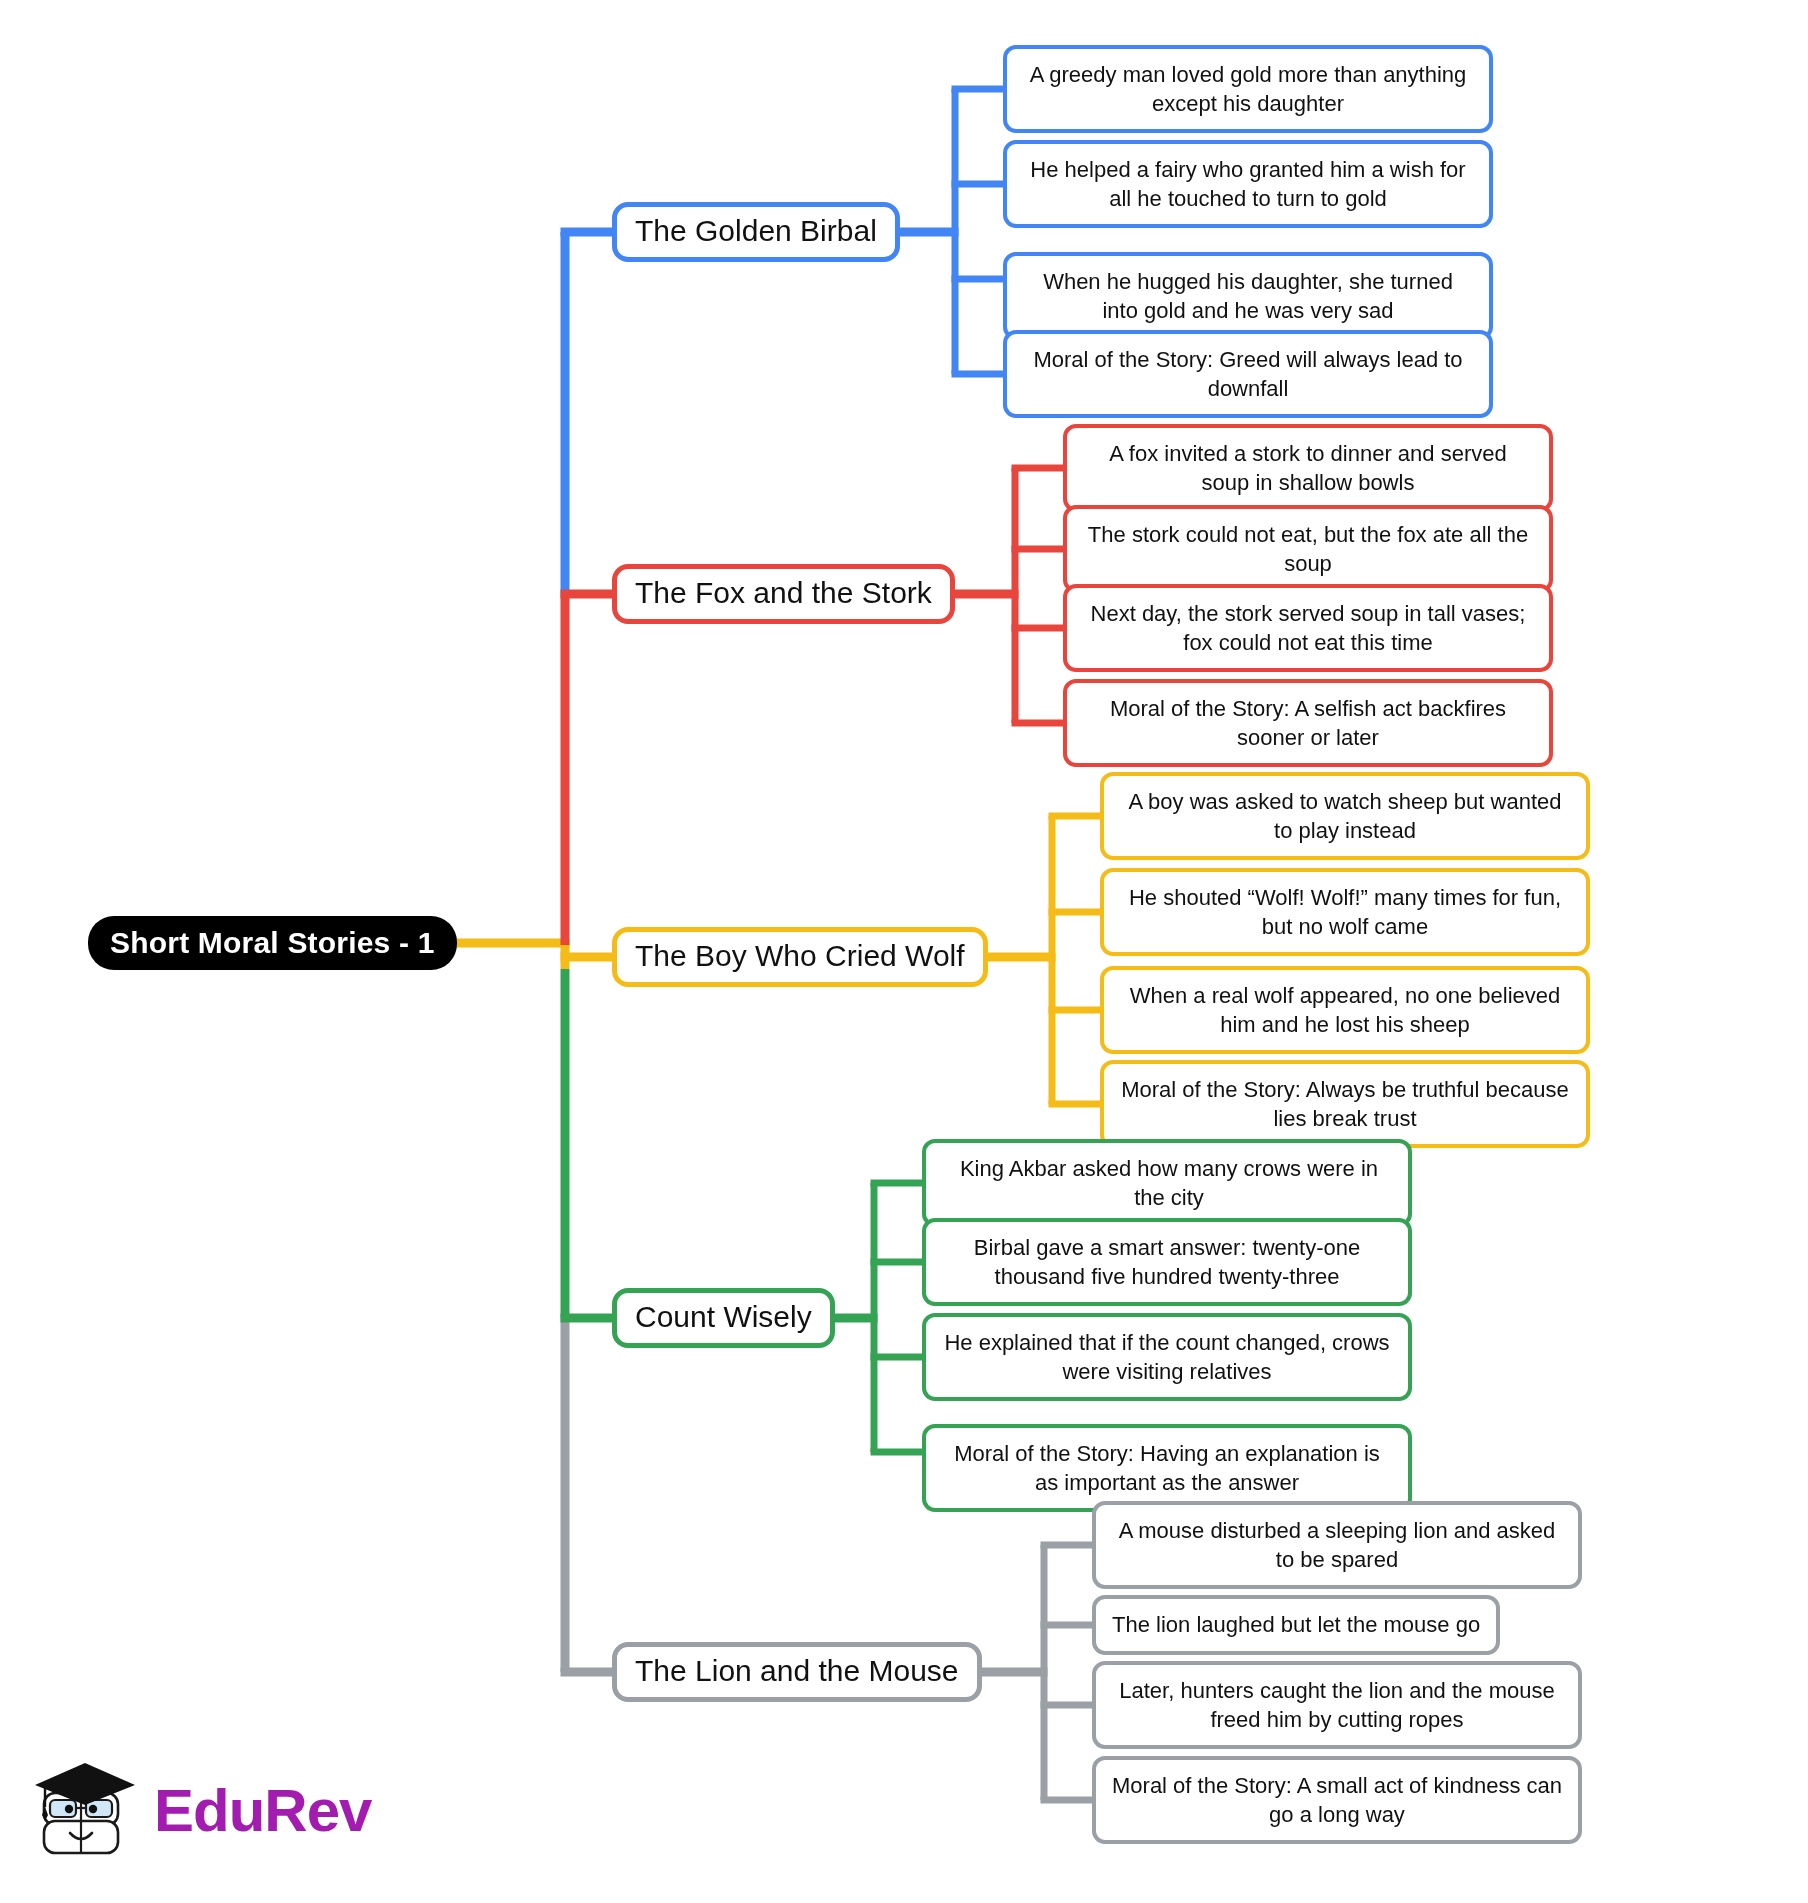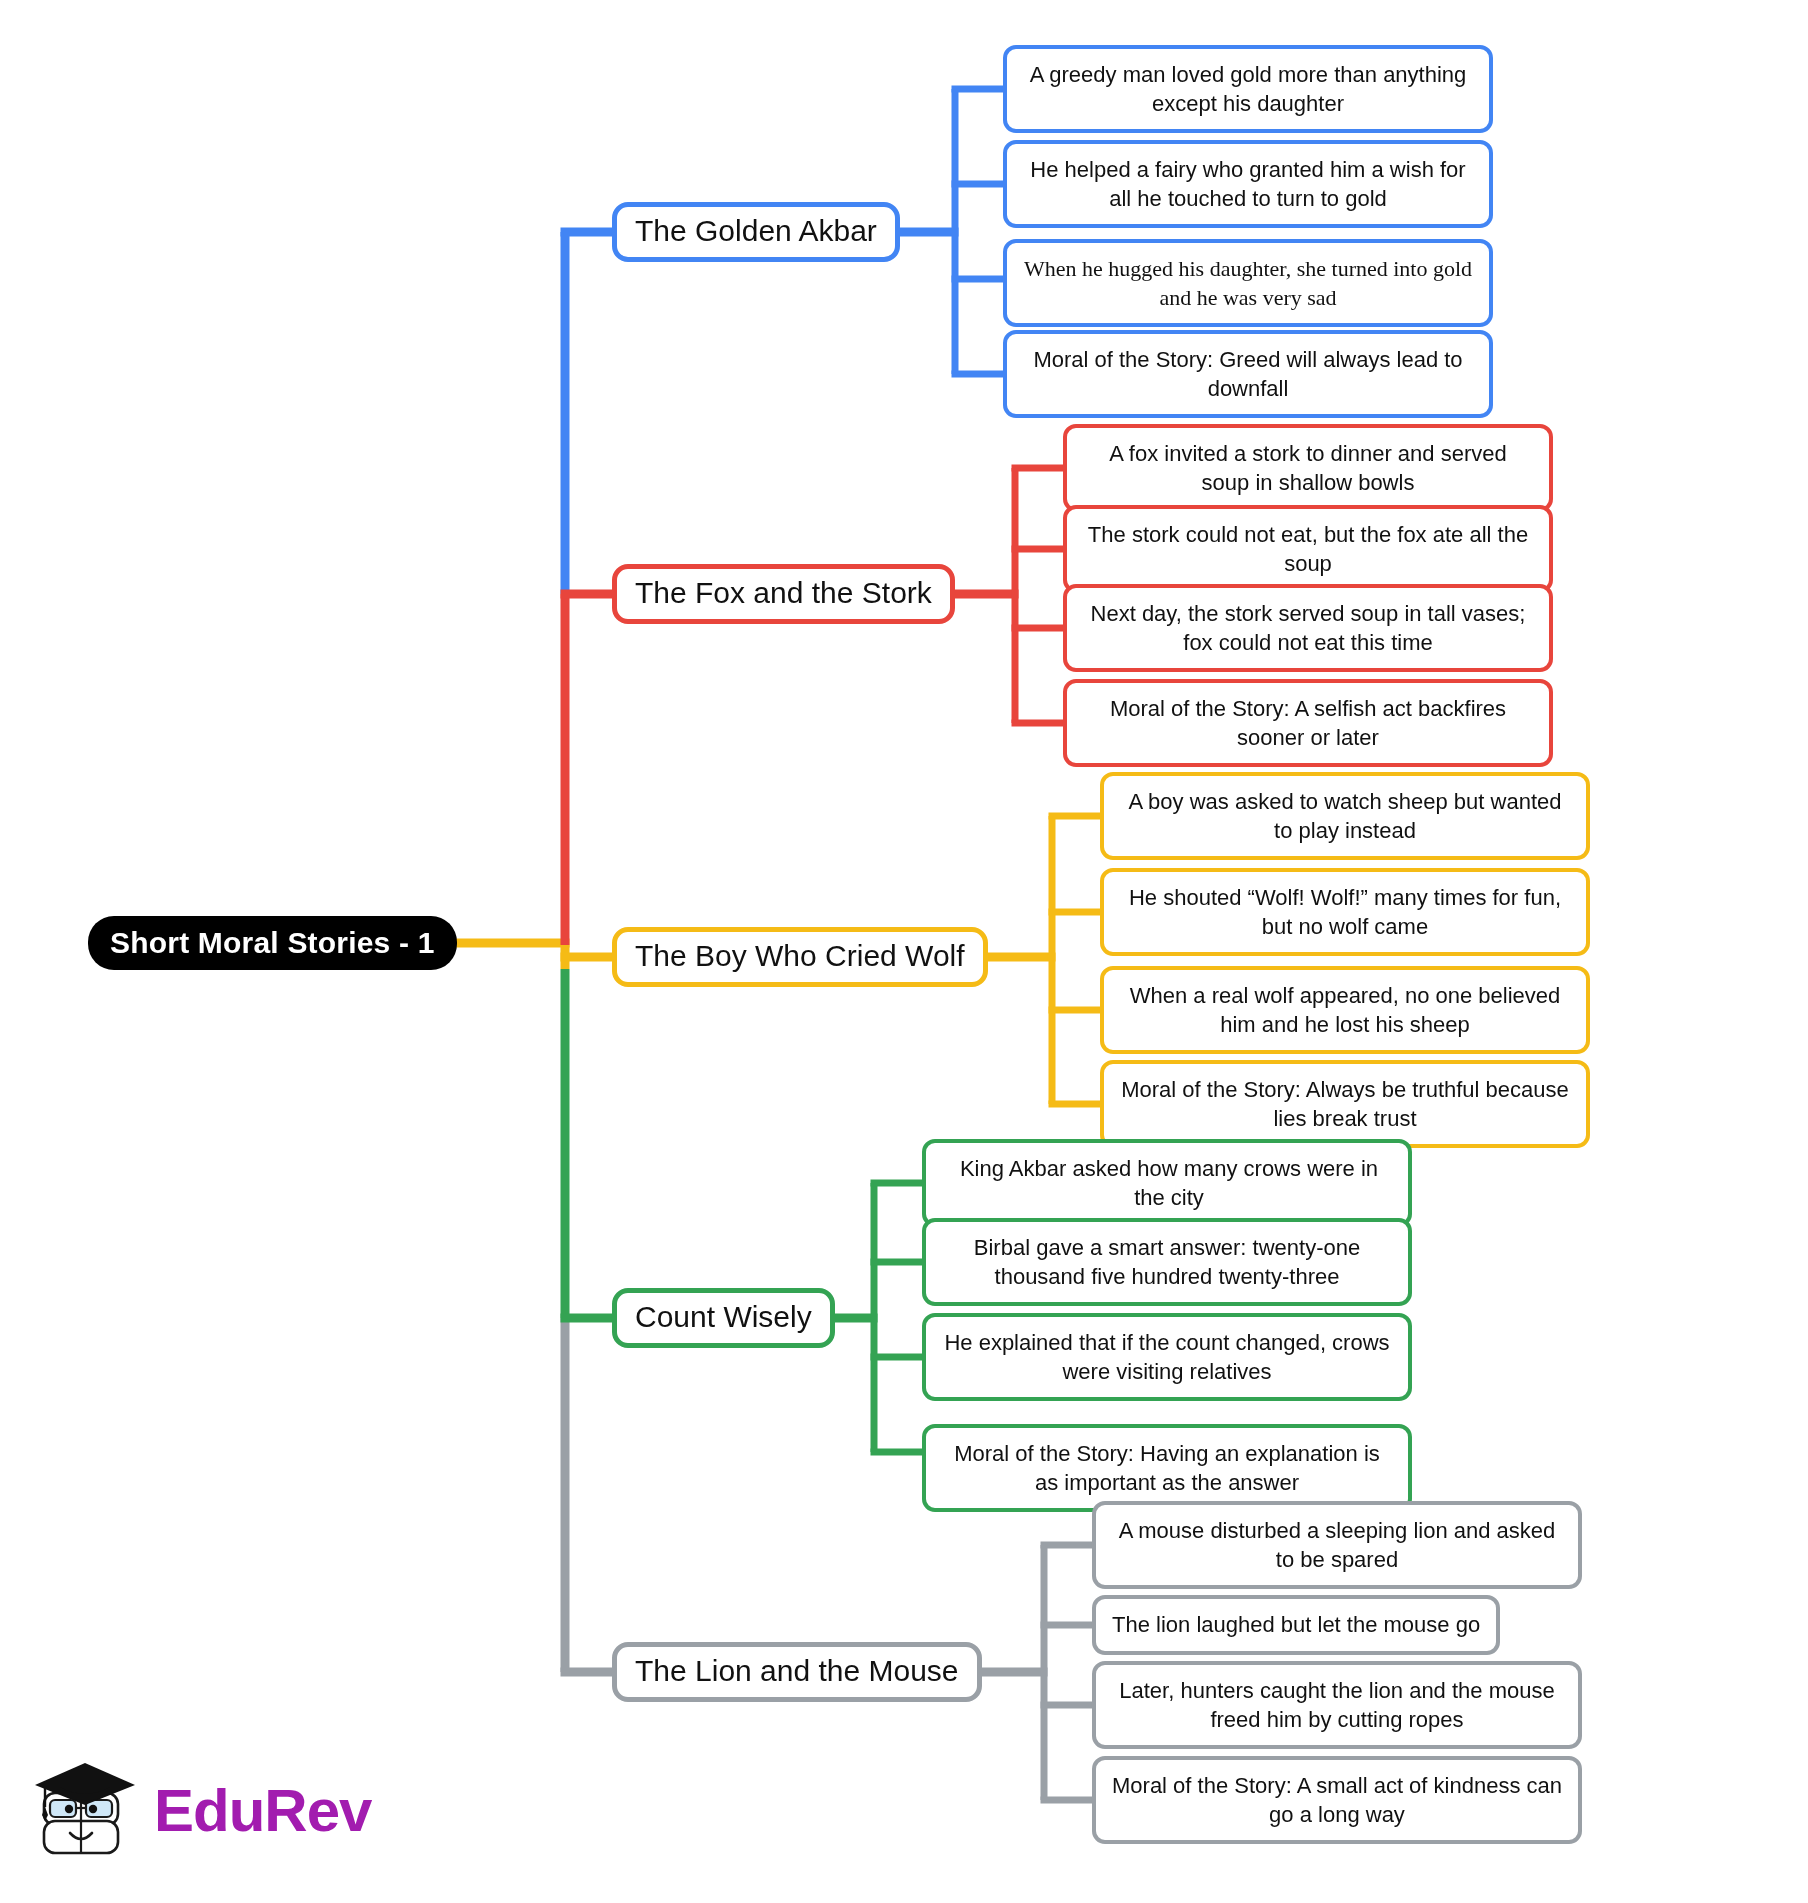--- a/index.html
+++ b/index.html
@@ -132,24 +132,24 @@
       <line x1="870.5" y1="1357" x2="926" y2="1357" stroke="#34A353" stroke-width="7" stroke-linecap="butt"></line>
       <line x1="870.5" y1="1452" x2="926" y2="1452" stroke="#34A353" stroke-width="7" stroke-linecap="butt"></line>
       <line x1="977.5625" y1="1672" x2="1047.5" y2="1672" stroke="#9AA0A6" stroke-width="9" stroke-linecap="butt"></line>
       <line x1="1044" y1="1545" x2="1044" y2="1800" stroke="#9AA0A6" stroke-width="7" stroke-linecap="butt"></line>
       <line x1="1040.5" y1="1545" x2="1096" y2="1545" stroke="#9AA0A6" stroke-width="7" stroke-linecap="butt"></line>
       <line x1="1040.5" y1="1625" x2="1096" y2="1625" stroke="#9AA0A6" stroke-width="7" stroke-linecap="butt"></line>
       <line x1="1040.5" y1="1705" x2="1096" y2="1705" stroke="#9AA0A6" stroke-width="7" stroke-linecap="butt"></line>
       <line x1="1040.5" y1="1800" x2="1096" y2="1800" stroke="#9AA0A6" stroke-width="7" stroke-linecap="butt"></line>
     </svg>
 <div class="node root-node" style="left: 88px; top: 916px;">Short Moral Stories - 1</div>
-    <div class="node branch-node" style="border-color: rgb(66, 133, 244); left: 612px; top: 201.75px;">The Golden Akbar</div>
+    <div class="node branch-node" style="border-color: rgb(66, 133, 244); left: 612px; top: 201.75px;">The Golden Birbal</div>
     <div class="node leaf-node" style="border-color: rgb(66, 133, 244); left: 1003px; top: 44.9688px; max-width: 490px;">A greedy man loved gold more than anything except his daughter</div>
     <div class="node leaf-node" style="border-color: rgb(66, 133, 244); left: 1003px; top: 139.969px; max-width: 490px;">He helped a fairy who granted him a wish for all he touched to turn to gold</div>
-    <div class="node leaf-node" style="border-color: rgb(66, 133, 244); left: 1003px; top: 239px; max-width: 490px; font-family: Liberation Serif, serif;">When he hugged his daughter, she turned into gold and he was very sad</div>
+    <div class="node leaf-node" style="border-color: rgb(66, 133, 244); left: 1003px; top: 252px; max-width: 490px;">When he hugged his daughter, she turned into gold and he was very sad</div>
     <div class="node leaf-node" style="border-color: rgb(66, 133, 244); left: 1003px; top: 329.969px; max-width: 490px;">Moral of the Story: Greed will always lead to downfall</div>
     <div class="node branch-node" style="border-color: rgb(232, 69, 60); left: 612px; top: 563.75px;">The Fox and the Stork</div>
     <div class="node leaf-node" style="border-color: rgb(232, 69, 60); left: 1063px; top: 423.969px; max-width: 490px;">A fox invited a stork to dinner and served soup in shallow bowls</div>
     <div class="node leaf-node" style="border-color: rgb(232, 69, 60); left: 1063px; top: 504.969px; max-width: 490px;">The stork could not eat, but the fox ate all the soup</div>
     <div class="node leaf-node" style="border-color: rgb(232, 69, 60); left: 1063px; top: 583.969px; max-width: 490px;">Next day, the stork served soup in tall vases; fox could not eat this time</div>
     <div class="node leaf-node" style="border-color: rgb(232, 69, 60); left: 1063px; top: 678.969px; max-width: 490px;">Moral of the Story: A selfish act backfires sooner or later</div>
     <div class="node branch-node" style="border-color: rgb(245, 187, 22); left: 612px; top: 926.75px;">The Boy Who Cried Wolf</div>
     <div class="node leaf-node" style="border-color: rgb(245, 187, 22); left: 1100px; top: 771.969px; max-width: 490px;">A boy was asked to watch sheep but wanted to play instead</div>
     <div class="node leaf-node" style="border-color: rgb(245, 187, 22); left: 1100px; top: 867.969px; max-width: 490px;">He shouted “Wolf! Wolf!” many times for fun, but no wolf came</div>
     <div class="node leaf-node" style="border-color: rgb(245, 187, 22); left: 1100px; top: 965.969px; max-width: 490px;">When a real wolf appeared, no one believed him and he lost his sheep</div>

